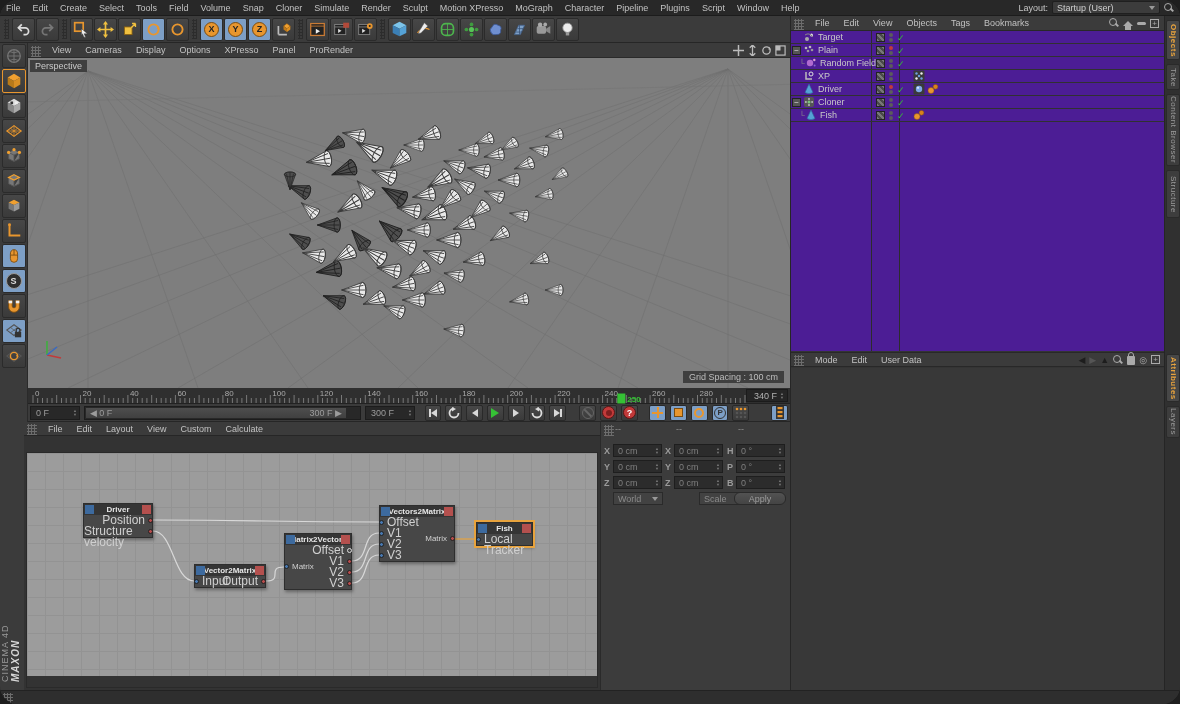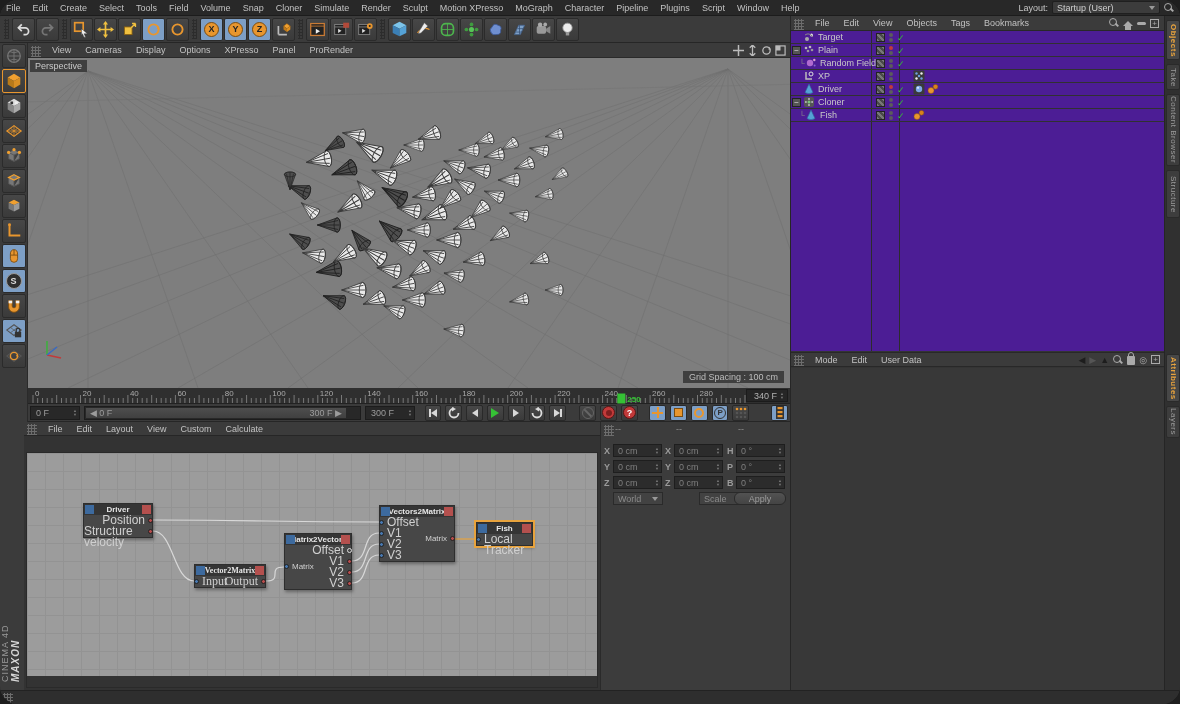--- a/index.html
+++ b/index.html
@@ -739,21 +739,21 @@
               </div>
               <div class="nrow">
                 <span class="lab-r">Position</span>
                 <span class="port out"></span>
               </div>
               <div class="nrow">
                 <span class="lab-r">Structure velocity</span>
                 <span class="port out"></span>
               </div>
             </div>
-            <div class="xnode" style="left: 163px; top: 111px; width: 72px; font-family: Liberation Serif, serif;">
+            <div class="xnode" style="left: 163px; top: 111px; width: 72px;">
               <div class="ntitle">
                 <span class="c blue"></span>
                 <span class="c red"></span>
                 <span>Vector2Matrix</span>
               </div>
               <div class="nrow">
                 <span class="lab-l">Input</span>
                 <span class="lab-r">Output</span>
                 <span class="port in"></span>
                 <span class="port out"></span>

